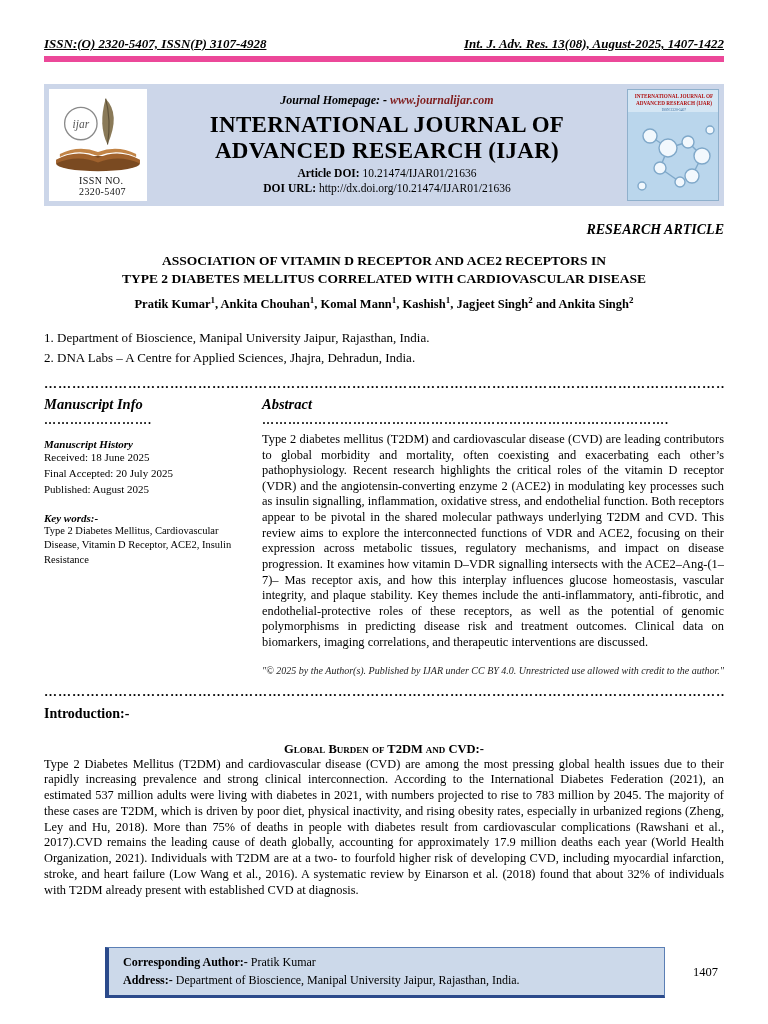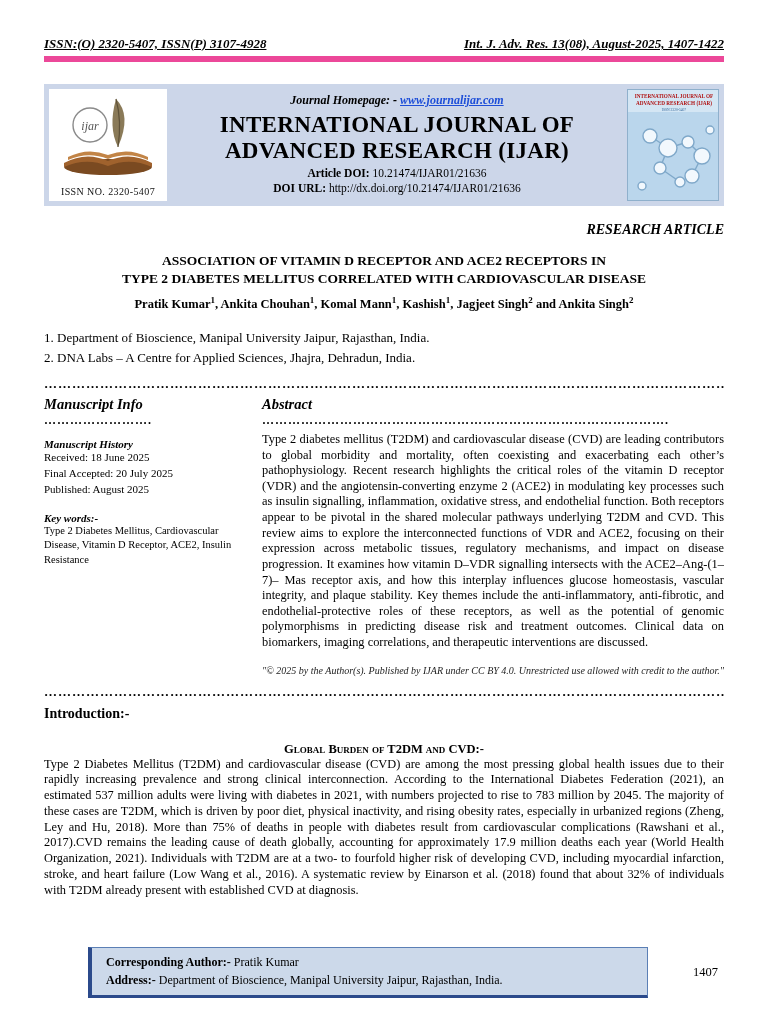--- a/index.html
+++ b/index.html
@@ -8,26 +8,26 @@
   .page {
     width:768px; height:1024px; background:#fff; margin:0 auto;
     position:relative; padding:36px 44px 0 44px; overflow:hidden;
   }
   
   .topbar { display:flex; justify-content:space-between; font-size:13px;
     font-weight:bold; font-style:italic; padding-bottom:4px; border-bottom:6px solid #ec4899; }
   .topbar span { text-decoration:underline; }
   
   .masthead { display:flex; background:#ccd6e9; margin-top:22px; padding:5px; gap:6px; height:122px; }
-  .logo-box { width:118px; background:#fff; display:flex; flex-direction:column;
+  .logo-box { width:98px; background:#fff; display:flex; flex-direction:column;
     align-items:center; justify-content:space-between; padding:4px 2px; }
-  .issn-no { font-size:10px; letter-spacing:0.4px; color:#111; }
+  .issn-no { font-size:10px; letter-spacing:0.4px; color:#111;margin-left:28px; }
   .mast-center { flex:1; text-align:center; padding-top:4px; }
   .homepage { font-size:12px; font-weight:bold; font-style:italic; }
-  .homepage a { color:#1d4ed8; text-decoration:underline; cursor:pointer;margin-top:20px; }
+  .homepage a { color:#7f1d1d; cursor:pointer;margin-top:20px; }
   .jname { font-size:23px; font-weight:bold; line-height:1.12; margin-top:4px; letter-spacing:0.3px; }
   .doi-line { font-size:11.5px; margin-top:3px; }
   .doi-line b { font-weight:bold; }
   .cover { width:92px; height:112px; border:1px solid #8fb0cc; position:relative; overflow:hidden; }
   
   .rtype { text-align:right; font-size:14px; font-weight:bold; font-style:italic; margin-top:16px; }
   .title { text-align:center; font-size:13.5px; font-weight:bold; margin-top:14px; line-height:1.35; }
   .authors { text-align:center; font-size:12.5px; font-weight:bold; margin-top:6px; }
   .authors sup { font-size:9px; }
   .affils { margin-top:16px; font-size:13px; line-height:1.55; }
@@ -45,21 +45,21 @@
   .abstract-text { font-size:12.4px; text-align:justify; line-height:1.26; margin-top:4px; }
   .copyright { font-size:10px; font-style:italic; text-align:justify; margin-top:14px; color:#222; }
   
   .intro-head { font-size:14px; font-weight:bold; margin-top:6px; }
   .intro-sub { font-size:12.5px; font-weight:bold; font-variant:small-caps; margin-top:20px;text-align:center; }
   .intro-text { font-size:12.4px; text-align:justify; line-height:1.27; }
   
   .footer { position:absolute; bottom:26px; left:44px; right:44px;
     display:flex; align-items:center; justify-content:space-between; }
   .corr-box { background:#ccd9ea; border:1px solid #5b7fb5; border-left:4px solid #2b4a8b;
-    border-bottom:3px solid #2b4a8b; padding:6px 14px; margin-left:44px; width:560px;
+    border-bottom:3px solid #2b4a8b; padding:6px 14px; margin-left:61px; width:560px;
     font-size:12px; line-height:1.45; }
   .corr-box b { font-weight:bold; }
   .pageno { font-size:12.5px; padding-right:6px; }
 </style>
 </head>
 <body>
 
 <div class="page">
 
   <div class="topbar">

